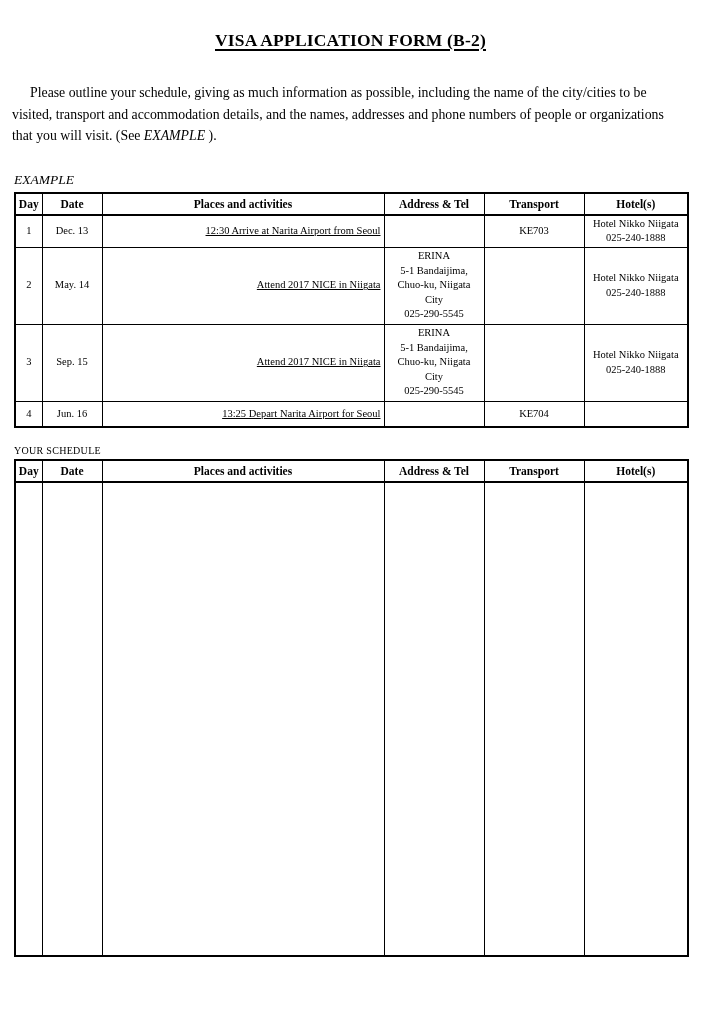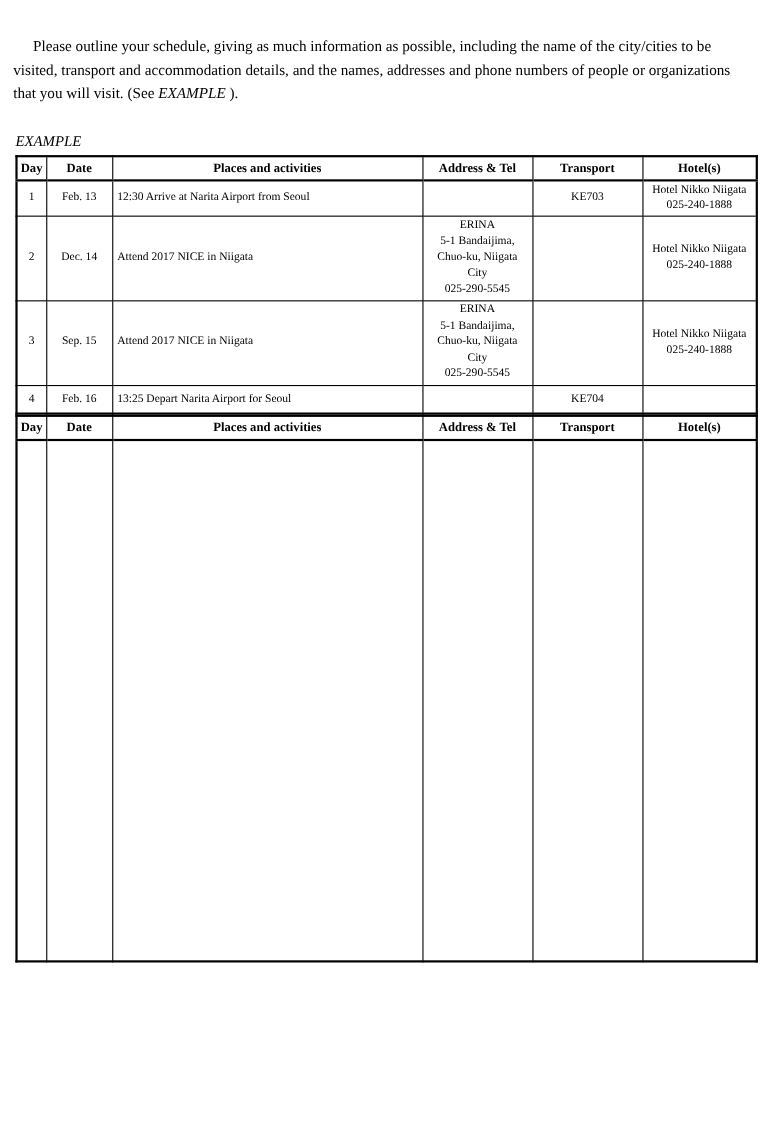--- a/index.html
+++ b/index.html
@@ -65,39 +65,40 @@
   table.form-table td {
     border: 1px solid #000000;
     font-size: 10.5px;
     line-height: 14.5px;
     padding: 1px 3px;
     vertical-align: middle;
     text-align: center;
     white-space: pre-line;
     overflow: hidden;
   }
-  table.form-table td.cell-places { text-align: left; padding-left: 4px; }
+  table.form-table td.cell-places { text-align: right; padding-left: 4px; text-decoration: underline; }
   tr.ex-row-1 { height: 30px; }
   tr.ex-row-2 { height: 77px; }
   tr.ex-row-3 { height: 77px; }
   tr.ex-row-4 { height: 26px; }
   tr.schedule-body-row { height: 474px; }
   tr.schedule-body-row td { vertical-align: top; }
   col.c-day { width: 27px; }
   col.c-date { width: 60px; }
   col.c-places { width: 282px; }
   col.c-address { width: 100px; }
   col.c-transport { width: 100px; }
   col.c-hotel { width: 104px; }
 </style>
 </head>
 <body>
 
 <div class="page">
 
+  <h1 class="page-title"><span>VISA APPLICATION FORM (B-2)</span></h1>
 
   <p class="intro-paragraph"><span>Please outline your schedule, giving as much information as possible, including the name of the city/cities to be visited, transport and accommodation details, and the names, addresses and phone numbers of people or organizations that you will visit. (See </span><span class="italic-word">EXAMPLE</span><span> ).</span></p>
 
   <div class="section-label-example">EXAMPLE</div>
 
   <table class="form-table">
     <colgroup>
       <col class="c-day">
         <col class="c-date">
         <col class="c-places">
@@ -111,30 +112,30 @@
         <th>Date</th>
         <th>Places and activities</th>
         <th>Address &amp; Tel</th>
         <th>Transport</th>
         <th>Hotel(s)</th>
       </tr>
     </thead>
     <tbody>
       <tr class="ex-row-1">
         <td>1</td>
-        <td>Feb. 13</td>
+        <td>Dec. 13</td>
         <td class="cell-places">12:30 Arrive at Narita Airport from Seoul</td>
         <td></td>
         <td>KE703</td>
         <td>Hotel Nikko Niigata
 025-240-1888</td>
       </tr>
       <tr class="ex-row-2">
         <td>2</td>
-        <td>Dec. 14</td>
+        <td>May. 14</td>
         <td class="cell-places">Attend 2017 NICE in Niigata</td>
         <td>ERINA
 5-1 Bandaijima,
 Chuo-ku, Niigata
 City
 025-290-5545</td>
         <td></td>
         <td>Hotel Nikko Niigata
 025-240-1888</td>
       </tr>
@@ -146,29 +147,30 @@
 5-1 Bandaijima,
 Chuo-ku, Niigata
 City
 025-290-5545</td>
         <td></td>
         <td>Hotel Nikko Niigata
 025-240-1888</td>
       </tr>
       <tr class="ex-row-4">
         <td>4</td>
-        <td>Feb. 16</td>
+        <td>Jun. 16</td>
         <td class="cell-places">13:25 Depart Narita Airport for Seoul</td>
         <td></td>
         <td>KE704</td>
         <td></td>
       </tr>
     </tbody>
   </table>
 
+  <div class="section-label-schedule">YOUR SCHEDULE</div>
 
   <table class="form-table">
     <colgroup>
       <col class="c-day">
         <col class="c-date">
         <col class="c-places">
       <col class="c-address">
         <col class="c-transport">
         <col class="c-hotel">
     </colgroup>

